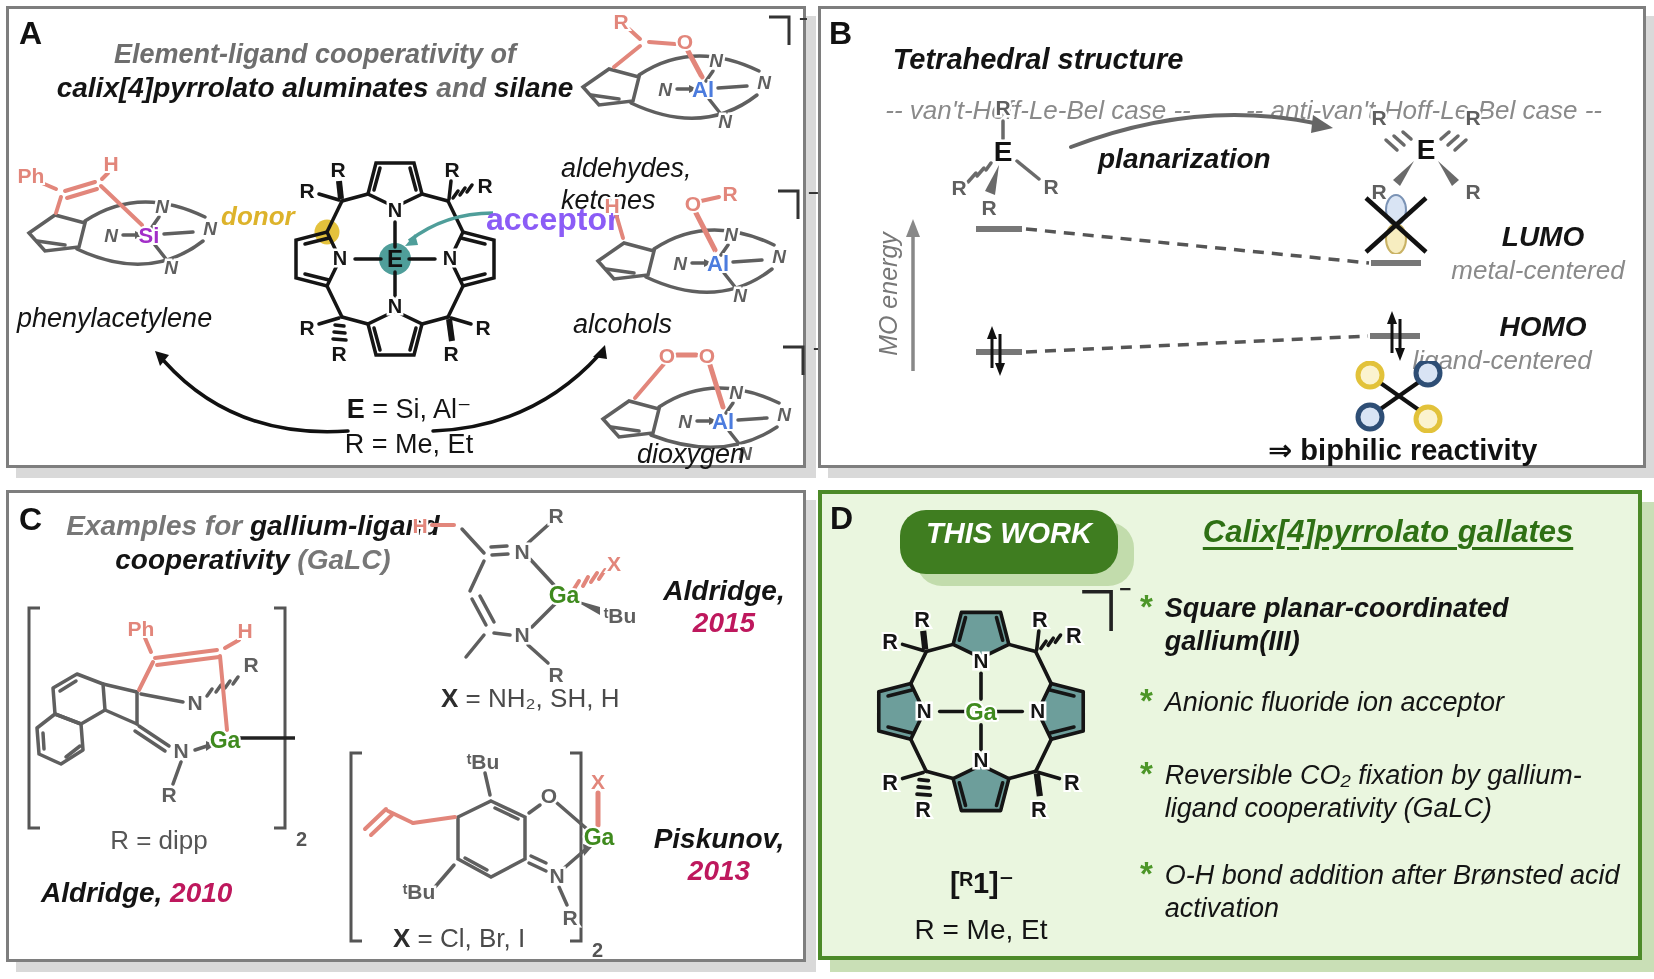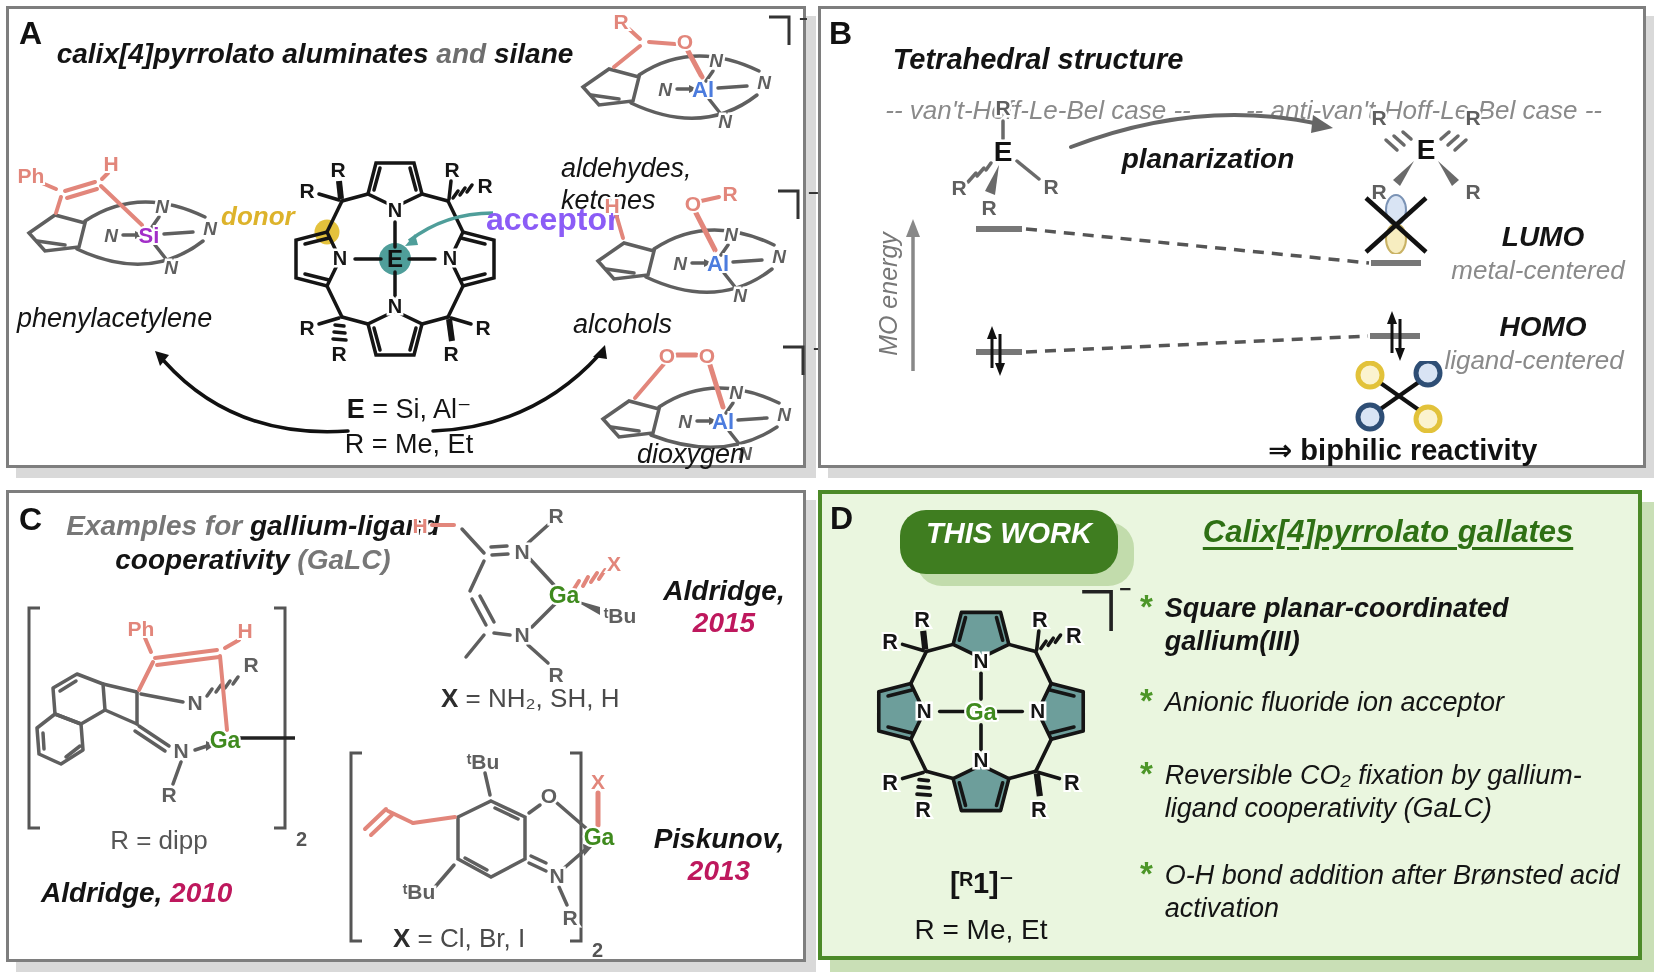--- a/index.html
+++ b/index.html
@@ -22,21 +22,21 @@
   .donor-l{font-size:26px;font-weight:bold;font-style:italic;color:#ddb32b;}
   .accept-l{font-size:32px;font-weight:bold;color:#8b5cf6;}
   
   .b-title{font-size:29px;font-weight:bold;font-style:italic;color:#141414;text-align:center;}
   .b-sub{font-size:26px;font-style:italic;color:#8a8a8a;text-align:center;}
   .mo-axis-label{font-size:25px;font-style:italic;color:#777;transform:rotate(-90deg);text-align:center;}
   .level{position:absolute;background:#777;height:6px;}
   .orb-label{font-size:28px;font-weight:bold;font-style:italic;color:#141414;text-align:center;}
   .orb-sub{font-size:26px;font-style:italic;color:#8a8a8a;text-align:center;}
   .biphilic{font-size:29px;font-weight:bold;color:#111;}
-  .planz{font-size:28px;font-weight:bold;font-style:italic;color:#141414;text-align:center;}
+  .planz{font-size:28px;font-weight:bold;font-style:italic;color:#141414;text-align:left;}
   
   #c-title{left:18px;top:16px;width:452px;text-align:center;line-height:34px;font-size:28px;font-weight:bold;font-style:italic;}
   #c-title .g{color:#777;}
   #c-title .k{color:#141414;}
   .cite{font-size:28px;font-weight:bold;font-style:italic;color:#141414;}
   .cite .yr{color:#be185d;}
   .xdef{font-size:26px;color:#4a4a4a;}
   .xdef b{color:#2d2d2d;}
   
   #d-badge{left:78px;top:16px;width:218px;height:64px;background:#3f7d20;border-radius:26px;color:#fff;
@@ -63,20 +63,21 @@
 </style>
 </head>
 <body>
 
 <div id="fig">
 
   <div class="panel" id="panelA">
     <div class="plabel" style="left:10px;top:6px;">A</div>
 
     <div class="abs" id="a-title">
+      <div class="l1">Element-ligand cooperativity of</div>
       <div class="l2"><span>calix[4]pyrrolato aluminates</span><span class="mid"> and </span><span>silane</span></div>
     </div>
 
     <svg class="abs" style="left:0px;top:146px;" width="244" height="140" viewBox="0 0 244 140">
       <g stroke="#5f5f5f" stroke-width="3.5" fill="none" stroke-linecap="round">
         <path d="M 20,78 L 46,60 L 76,68 L 70,92 L 36,96 Z"></path>
           <path d="M 28,86 L 56,90"></path>
         <path d="M 76,66 Q 130,30 196,62"></path>
           <path d="M 68,94 Q 140,128 194,86"></path>
         <path d="M 114,80 L 126,80"></path>
@@ -340,21 +341,21 @@
     <svg class="abs" style="left:543px;top:185px;" width="64" height="60" viewBox="0 0 64 60">
       <ellipse cx="32" cy="16" rx="10" ry="15" fill="#d9e4f4" stroke="#7b93b5" stroke-width="2"></ellipse>
       <ellipse cx="32" cy="45" rx="10" ry="15" fill="#f7edc0" stroke="#c9b264" stroke-width="2"></ellipse>
       <line x1="2" y1="4" x2="62" y2="58" stroke="#111" stroke-width="4.5"></line>
       <line x1="62" y1="4" x2="2" y2="58" stroke="#111" stroke-width="4.5"></line>
     </svg>
 
     <div class="abs orb-label" style="left:622px;top:212px;width:200px;">LUMO</div>
     <div class="abs orb-sub" style="left:612px;top:246px;width:210px;">metal-centered</div>
     <div class="abs orb-label" style="left:622px;top:302px;width:200px;">HOMO</div>
-    <div class="abs orb-sub" style="left:608px;top:336px;width:210px;">ligand-centered</div>
+    <div class="abs orb-sub" style="left:576px;top:336px;width:210px;">ligand-centered</div>
 
     <svg class="abs" style="left:533px;top:352px;" width="90" height="72" viewBox="0 0 90 72">
       <line x1="18" y1="16" x2="72" y2="54" stroke="#111" stroke-width="4"></line>
       <line x1="72" y1="16" x2="18" y2="54" stroke="#111" stroke-width="4"></line>
       <circle cx="16" cy="14" r="12" fill="#fbf3cf" stroke="#e2c23a" stroke-width="5"></circle>
       <circle cx="74" cy="12" r="12" fill="#d9e4f4" stroke="#2e4e75" stroke-width="5"></circle>
       <circle cx="16" cy="56" r="12" fill="#d9e4f4" stroke="#2e4e75" stroke-width="5"></circle>
       <circle cx="74" cy="58" r="12" fill="#fbf3cf" stroke="#e2c23a" stroke-width="5"></circle>
     </svg>
 

